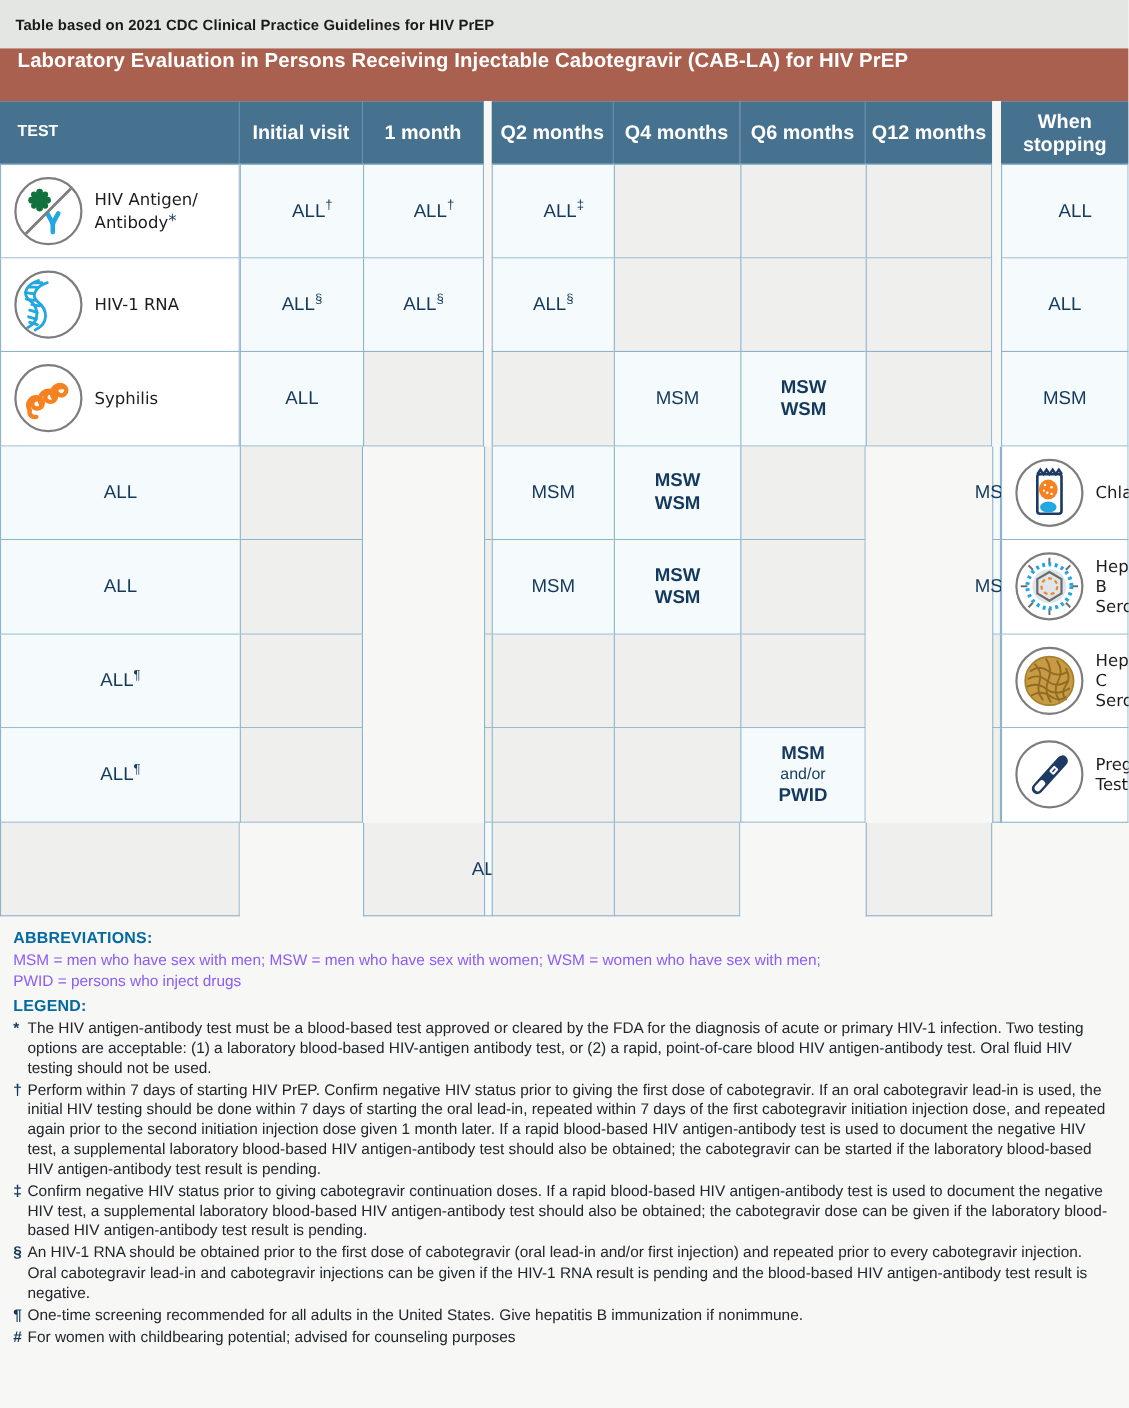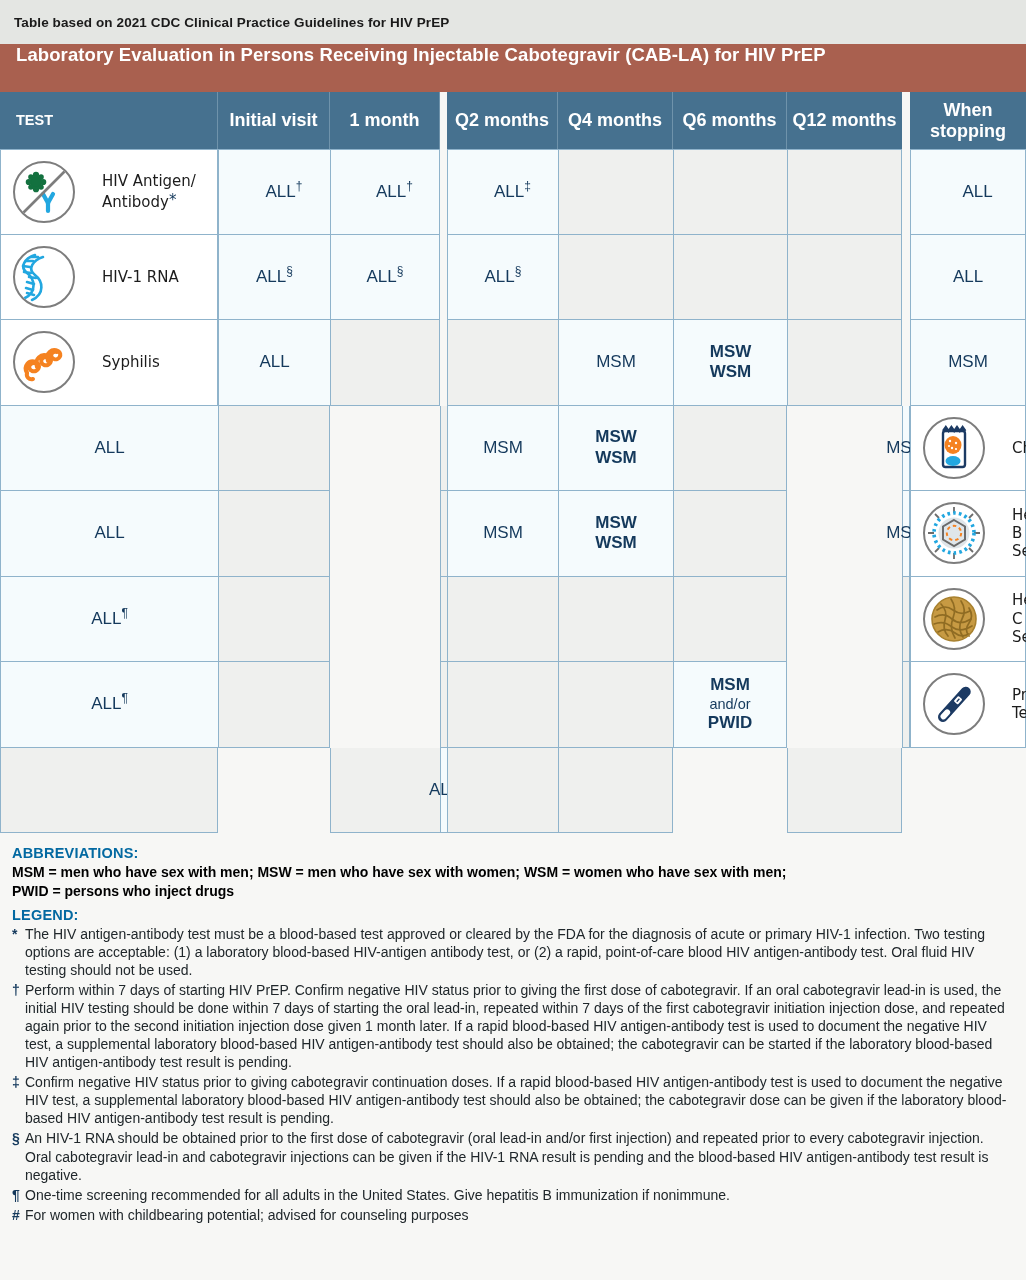--- a/index.html
+++ b/index.html
@@ -92,21 +92,21 @@
 
   
   .testcell {
     height: 85.5px;
     background: #ffffff;
     border: 1px solid #8fb3cb;
     border-top: none;
     display: flex;
     align-items: center;
     padding-left: 12px;
-    gap: 27px;
+    gap: 11px;
   }
   .testcell.firstrow { border-top: 1px solid #8fb3cb; }
   .test-label {
     font-size: 15px;
     color: #1c1c1c;
     line-height: 1.22;
     text-align: left;
     font-family: "DejaVu Sans", sans-serif;
   }
   .test-label .sup {
@@ -144,24 +144,23 @@
   .f-head {
     color: #0369a1;
     font-weight: bold;
     font-size: 14.5px;
     margin-top: 6px;
     margin-bottom: 2px;
     letter-spacing: .2px;
   }
   .f-line {
     font-size: 14px;
-    color: #000000;
+    color: #8b5cf6;
     line-height: 1.32;
     margin-bottom: 1px;
-    font-weight: bold;
   }
   .legend-item {
     display: flex;
     font-size: 14px;
     color: #20272b;
     line-height: 1.29;
     margin-bottom: 2px;
   }
   .legend-item .mark {
     min-width: 13px;

